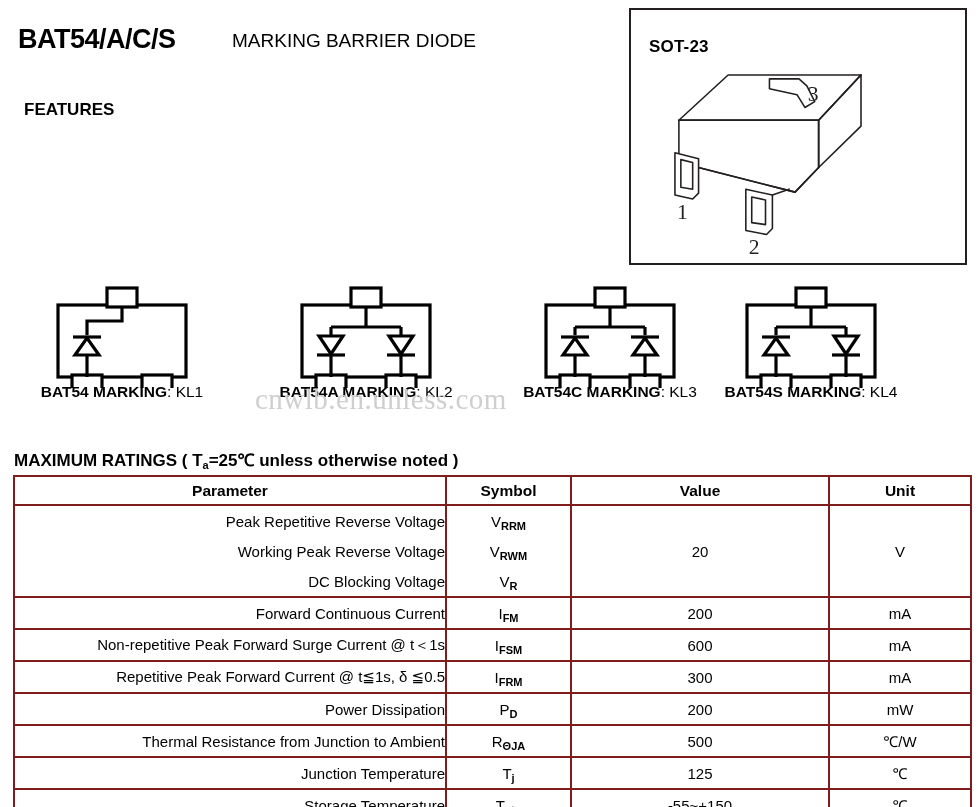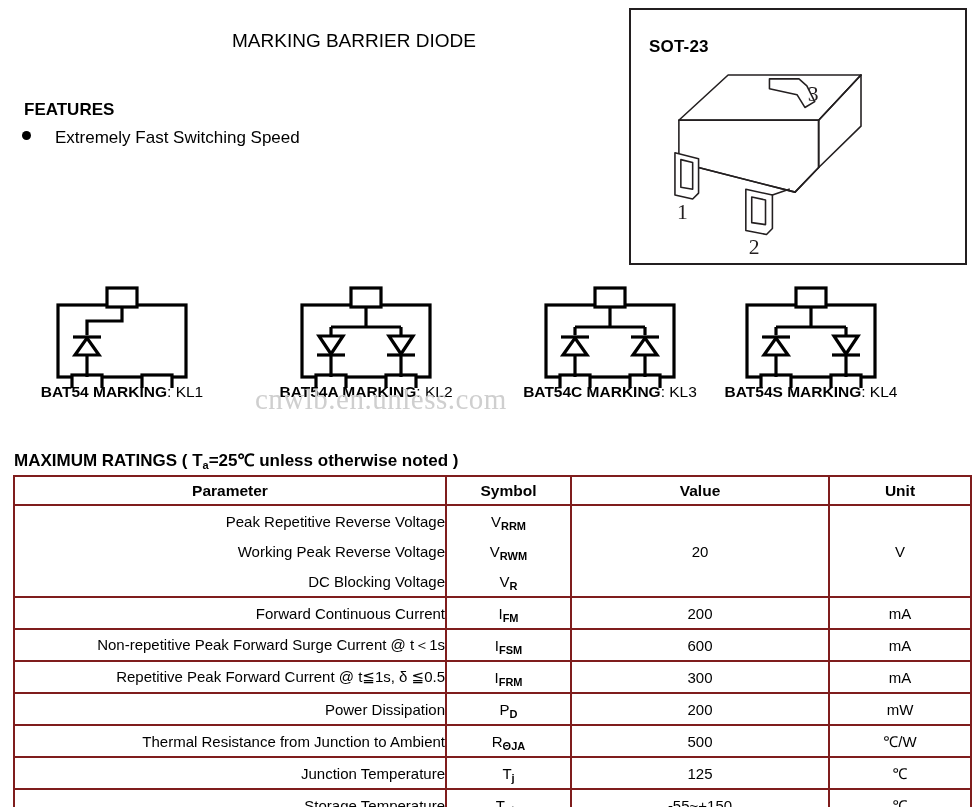--- a/index.html
+++ b/index.html
@@ -194,26 +194,23 @@
     vertical-align: baseline;
     position: relative;
     top: 3px;
   }
   .nowrap { white-space: nowrap; }
 </style>
 </head>
 <body>
 
 <div id="header-area">
+  <div id="part-number">BAT54/A/C/S</div>
   <div id="product-subtitle">MARKING BARRIER DIODE</div>
   <div id="features-heading">FEATURES</div>
-  <div id="feature-row">
-    <span id="feature-bullet"></span>
-    <span id="feature-text">Extremely Fast Switching Speed</span>
-  </div>
 </div>
 
 <div id="package-box">
   <div id="package-label">SOT-23</div>
   <svg id="package-drawing" viewBox="0 0 338 257">
     <g fill="none" stroke="#231f20" stroke-width="1.6" stroke-linejoin="round" stroke-linecap="round">
 
       <path d="M 48 112 L 98 66 L 233 66 L 190 112 Z" fill="#ffffff"></path>
 
       <path d="M 48 112 L 48 155 L 166 185 L 190 160 L 190 112 Z" fill="#ffffff"></path>

